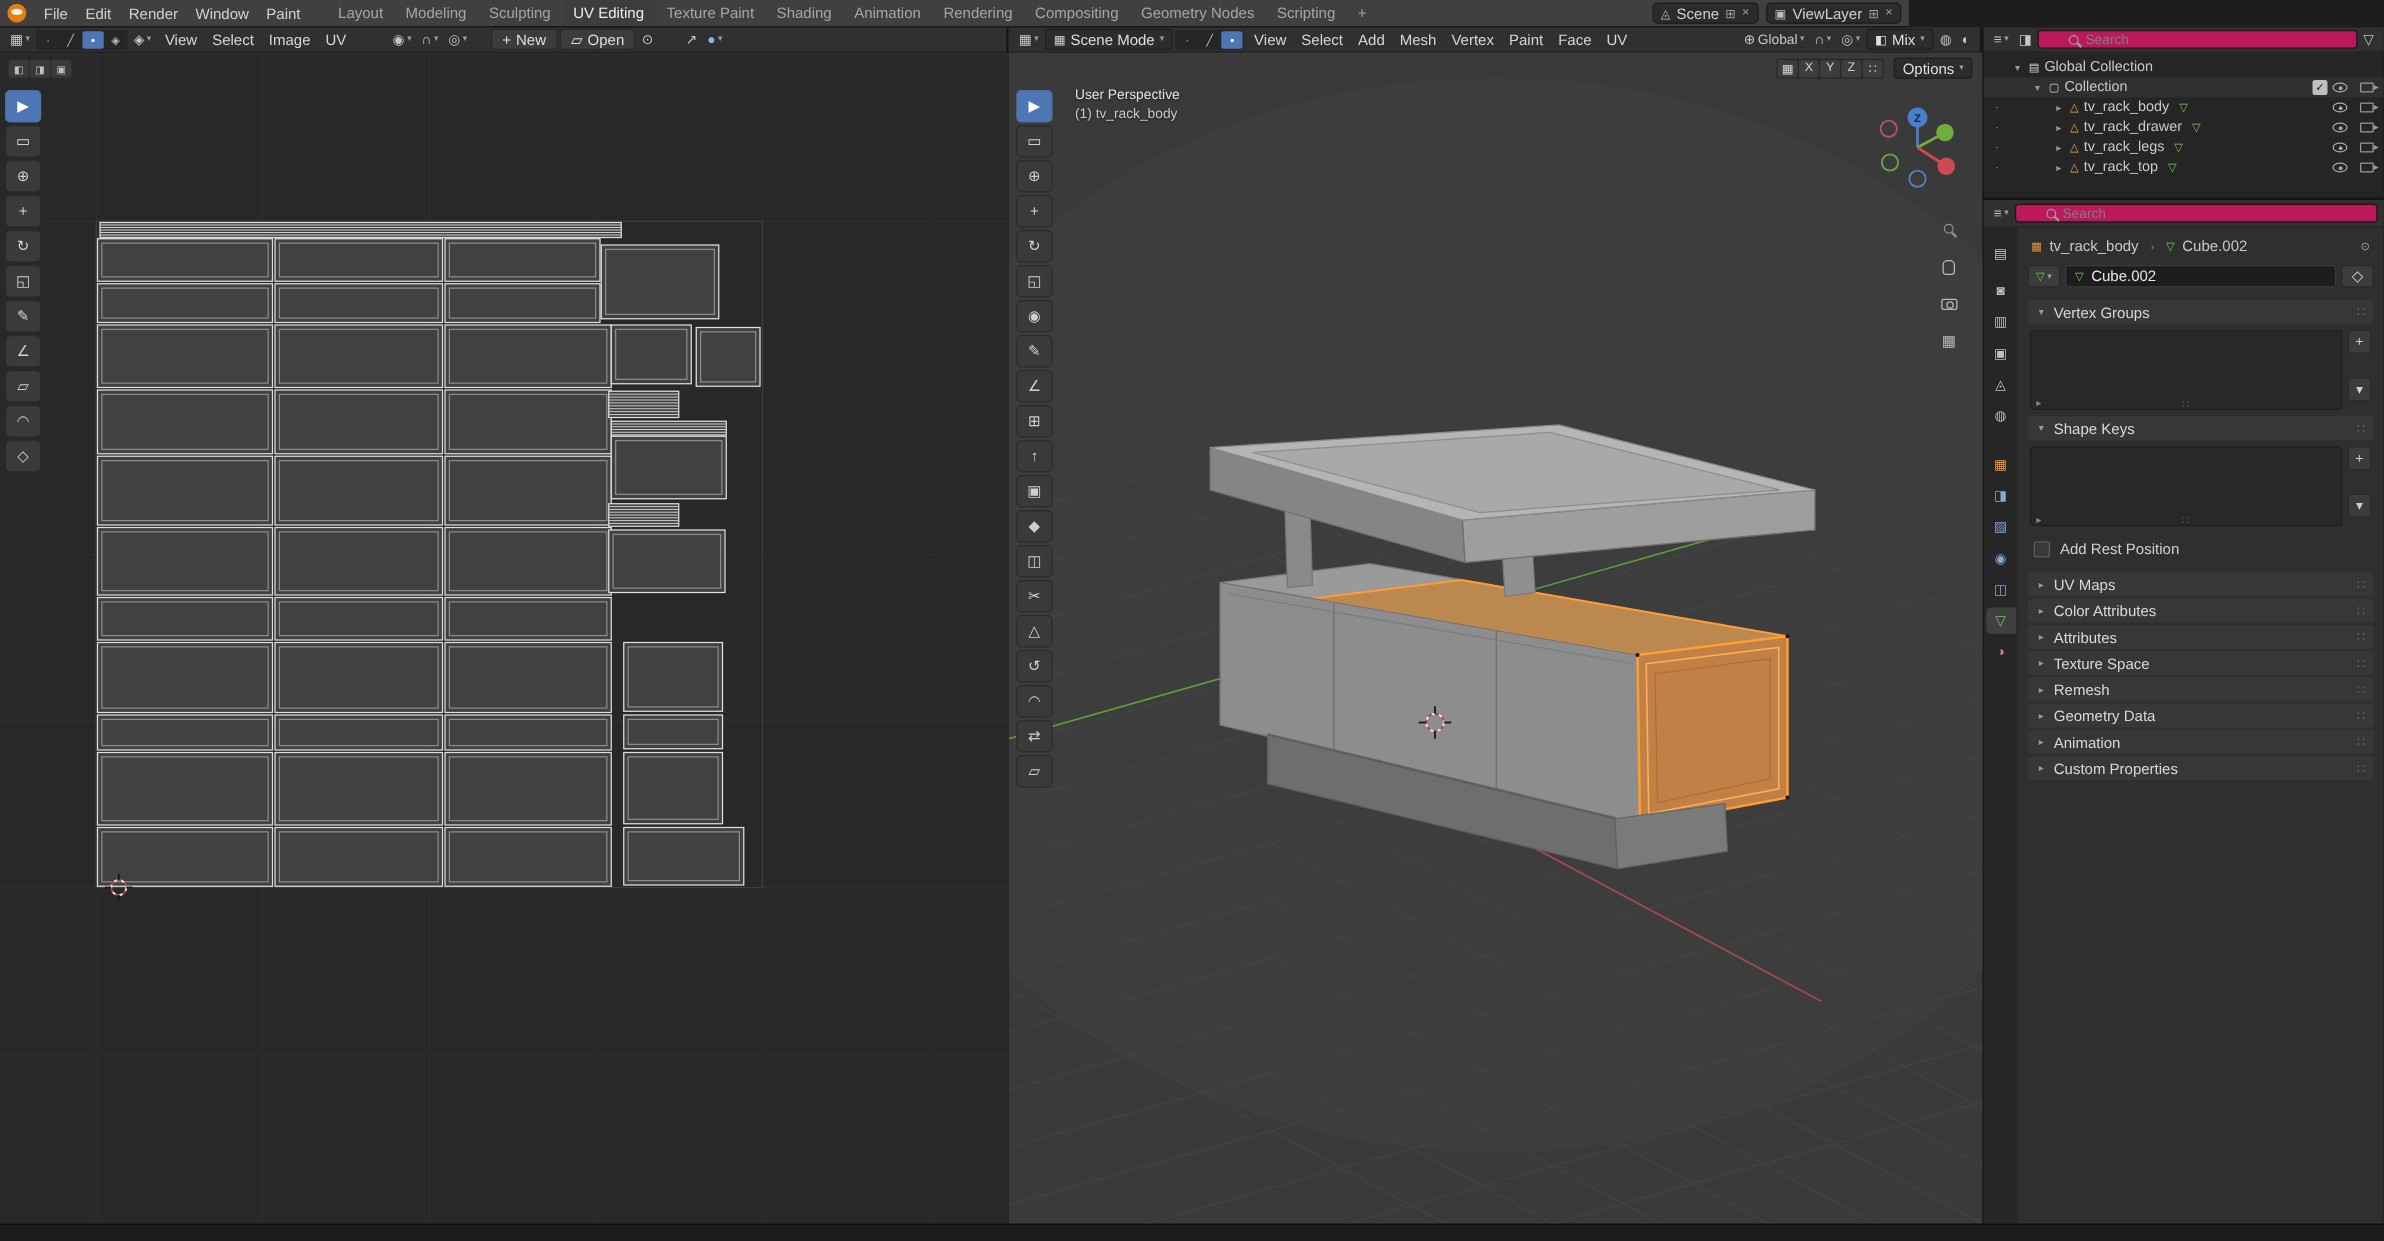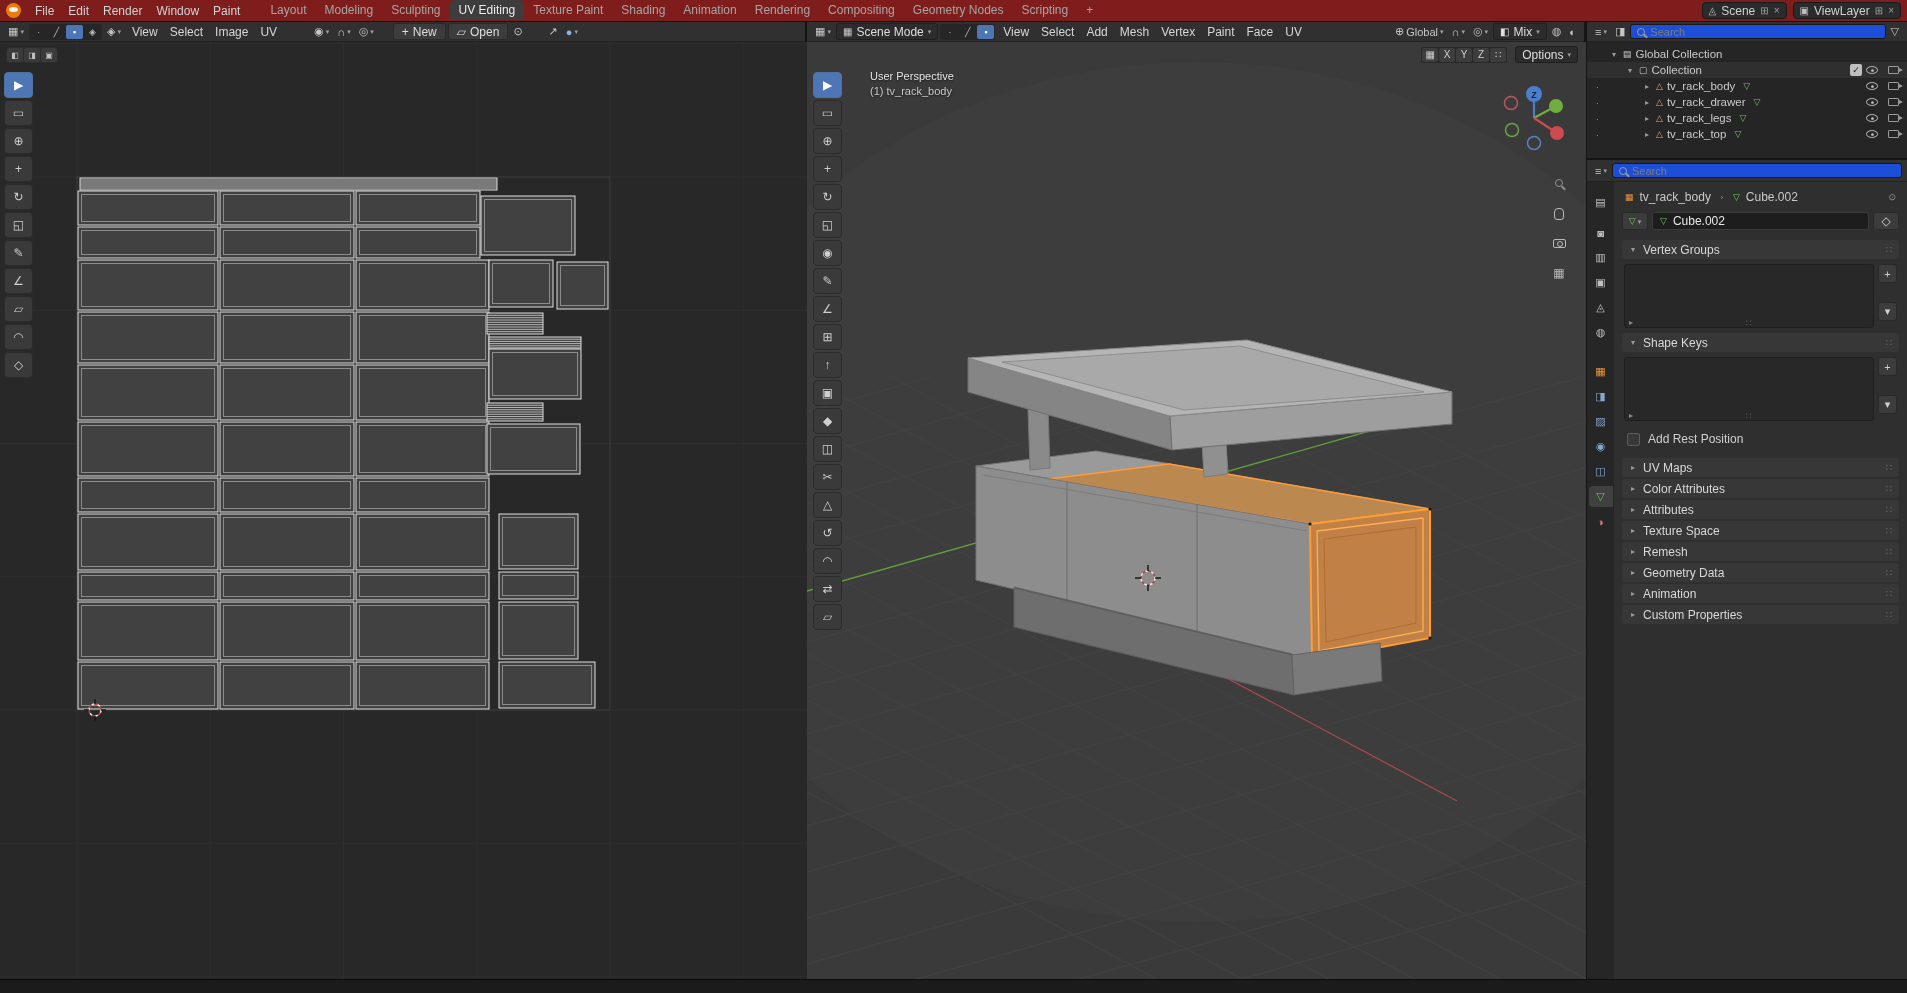--- a/index.html
+++ b/index.html
@@ -1,20 +1,20 @@
 <!DOCTYPE html>
 <html><head>
 <meta charset="utf-8">
 <style>
   *{box-sizing:border-box;margin:0;padding:0}
   html,body{width:1907px;height:993px}
   body{background:#1d1d1d;font-family:"Liberation Sans",sans-serif;font-size:12px;color:#cfcfcf;position:relative;overflow:hidden}
 
   
-  #topbar{position:absolute;left:0;top:0;width:1907px;height:22px;display:flex;align-items:center;gap:2px;padding:0 6px;background:#7f1d1d;border-bottom:1px solid #0e0e0e;z-index:6}
+  #topbar{position:absolute;left:0;top:0;width:1527px;height:22px;display:flex;align-items:center;gap:2px;padding:0 6px;background:#404040;border-bottom:1px solid #0e0e0e;z-index:6}
   .logo{width:15px;height:15px;border-radius:50%;background:#e87d0d;position:relative;margin-right:5px;flex:0 0 auto}
   .logo::after{content:"";position:absolute;left:3px;top:4px;width:9px;height:5px;border-radius:50%;background:#f4f4f4}
   .menu{padding:0 7px;line-height:20px;border-radius:3px;color:#d2d2d2}
   #workspace-tabs{display:flex;margin-left:12px;height:22px;align-items:flex-start}
   .tab{padding:3px 9px;color:#a5a5a5;border-radius:5px 5px 0 0;white-space:nowrap}
   .tab.active{background:#3d3d3d;color:#ececec}
   .topbar-right{margin-left:auto;display:flex;gap:6px;align-items:center}
   .id-widget{display:flex;align-items:center;gap:5px;background:#2b2b2b;border:1px solid #1a1a1a;border-radius:4px;height:17px;padding:0 6px;color:#d0d0d0;white-space:nowrap}
   .mini-icon{font-size:10px;color:#bdbdbd}
   .mini-btn{font-size:10px;color:#9f9f9f}
@@ -23,21 +23,21 @@
   .editor-header{position:absolute;left:0;top:0;right:0;height:20px;background:#303030;border-bottom:1px solid #232323;display:flex;align-items:center;gap:2px;padding:0 5px;z-index:4;overflow:hidden}
   .hicon{display:inline-flex;align-items:center;gap:2px;padding:0 3px;height:16px;border-radius:3px;color:#c6c6c6;font-size:11px;white-space:nowrap}
   .caret{font-size:7px;color:#9e9e9e;line-height:1}
   .chev{font-size:8px;color:#9a9a9a;width:10px;text-align:center;flex:0 0 auto}
   .menu-sm{padding:0 6px;line-height:18px;border-radius:3px;color:#d6d6d6;white-space:nowrap}
   .seg{display:flex;background:#262626;border-radius:3px;height:16px;align-items:center;padding:0 1px;gap:1px}
   .sbtn{width:17px;height:14px;border-radius:2px;display:flex;align-items:center;justify-content:center;font-size:9px;color:#bdbdbd}
   .sbtn.active{background:#4f76b4;color:#fff}
   .btn{display:inline-flex;align-items:center;gap:4px;height:17px;padding:0 8px;background:#3c3c3c;border:1px solid #2a2a2a;border-radius:3px;color:#dedede;white-space:nowrap}
   .dropdown{display:inline-flex;align-items:center;gap:4px;height:17px;padding:0 6px;background:#2c2c2c;border:1px solid #1f1f1f;border-radius:3px;color:#dedede;white-space:nowrap}
-  .search{display:flex;align-items:center;gap:5px;height:15px;background:#1d4ed8;border:1px solid #191919;border-radius:3px;padding:0 6px;color:#8a8a8a;flex:1;min-width:0}
+  .search{display:flex;align-items:center;gap:5px;height:15px;background:#be185d;border:1px solid #191919;border-radius:3px;padding:0 24px;color:#8a8a8a;flex:1;min-width:0}
   .search input{background:transparent;border:none;outline:none;color:#bdbdbd;font-family:"Liberation Sans",sans-serif;font-size:11px;width:100%}
   .search input::placeholder{color:#7d7d7d}
   .icon-mag{width:8px;height:8px;border:1.5px solid #9a9a9a;border-radius:50%;position:relative;flex:0 0 auto}
   .icon-mag::after{content:"";position:absolute;width:5px;height:1.5px;background:#9a9a9a;transform:rotate(45deg);right:-4px;bottom:-2px}
 
   
   .toolcol{position:absolute;width:33px;display:flex;flex-direction:column;gap:2px;z-index:3}
   .tbtn{width:29px;height:26px;border-radius:4px;background:#3a3a3a;border:1px solid #2b2b2b;display:flex;align-items:center;justify-content:center;color:#cfcfcf;font-size:12px}
   .tbtn.active{background:#4f76b4;border-color:#50719e;color:#fff}
 
@@ -45,21 +45,21 @@
   #uv-editor{position:absolute;left:0;top:22px;width:807px;height:957px;background:#272727;border-right:2px solid #151515}
   #uv-canvas{position:absolute;left:0;top:20px;width:807px;height:937px;z-index:1}
   #uv-toolbar{left:4px;top:50px}
   #uv-float-modes{position:absolute;left:6px;top:25px;display:flex;gap:1px;background:#2c2c2c;border-radius:3px;padding:1px;z-index:3}
   .fm{width:16px;height:14px;border-radius:2px;background:#3a3a3a;display:flex;align-items:center;justify-content:center;font-size:8px;color:#c0c0c0}
 
   
   #viewport{position:absolute;left:807px;top:22px;width:779px;height:957px;background:#3b3b3b;border-right:2px solid #151515}
   #vp-scene{position:absolute;left:0;top:20px;width:779px;height:937px;z-index:1}
   #vp-toolbar{left:6px;top:50px}
-  #vp-overlay{position:absolute;left:63px;top:48px;z-index:3;text-shadow:0 1px 2px rgba(0,0,0,.55)}
+  #vp-overlay{position:absolute;left:53px;top:48px;z-index:3;text-shadow:0 1px 2px rgba(0,0,0,.55)}
   #vp-overlay .l1{font-size:11px;color:#e4e4e4}
   #vp-overlay .l2{font-size:11px;color:#c9c9c9;margin-top:3px}
   #vp-subrow{position:absolute;top:24px;right:6px;display:flex;gap:8px;z-index:3;align-items:center}
   .vp-xyz{display:flex;gap:1px;background:rgba(38,38,38,.85);border-radius:3px;padding:1px;align-items:center}
   .axbtn{width:16px;height:14px;display:flex;align-items:center;justify-content:center;border-radius:2px;background:#3d3d3d;color:#cfcfcf;font-size:10px}
   #vp-gizmo{position:absolute;right:12px;top:56px;width:76px;height:76px;z-index:3}
   .vp-side{position:absolute;right:14px;width:22px;height:22px;display:flex;align-items:center;justify-content:center;z-index:3;opacity:.9;color:#c6c6c6}
   .icon-hand{width:10px;height:12px;border:1.5px solid #c6c6c6;border-radius:4px 4px 3px 3px}
   .icon-cam3{width:13px;height:9px;border:1.5px solid #c6c6c6;border-radius:2px;position:relative}
   .icon-cam3::after{content:"";position:absolute;left:3.5px;top:1px;width:4px;height:4px;border:1.5px solid #c6c6c6;border-radius:50%}

